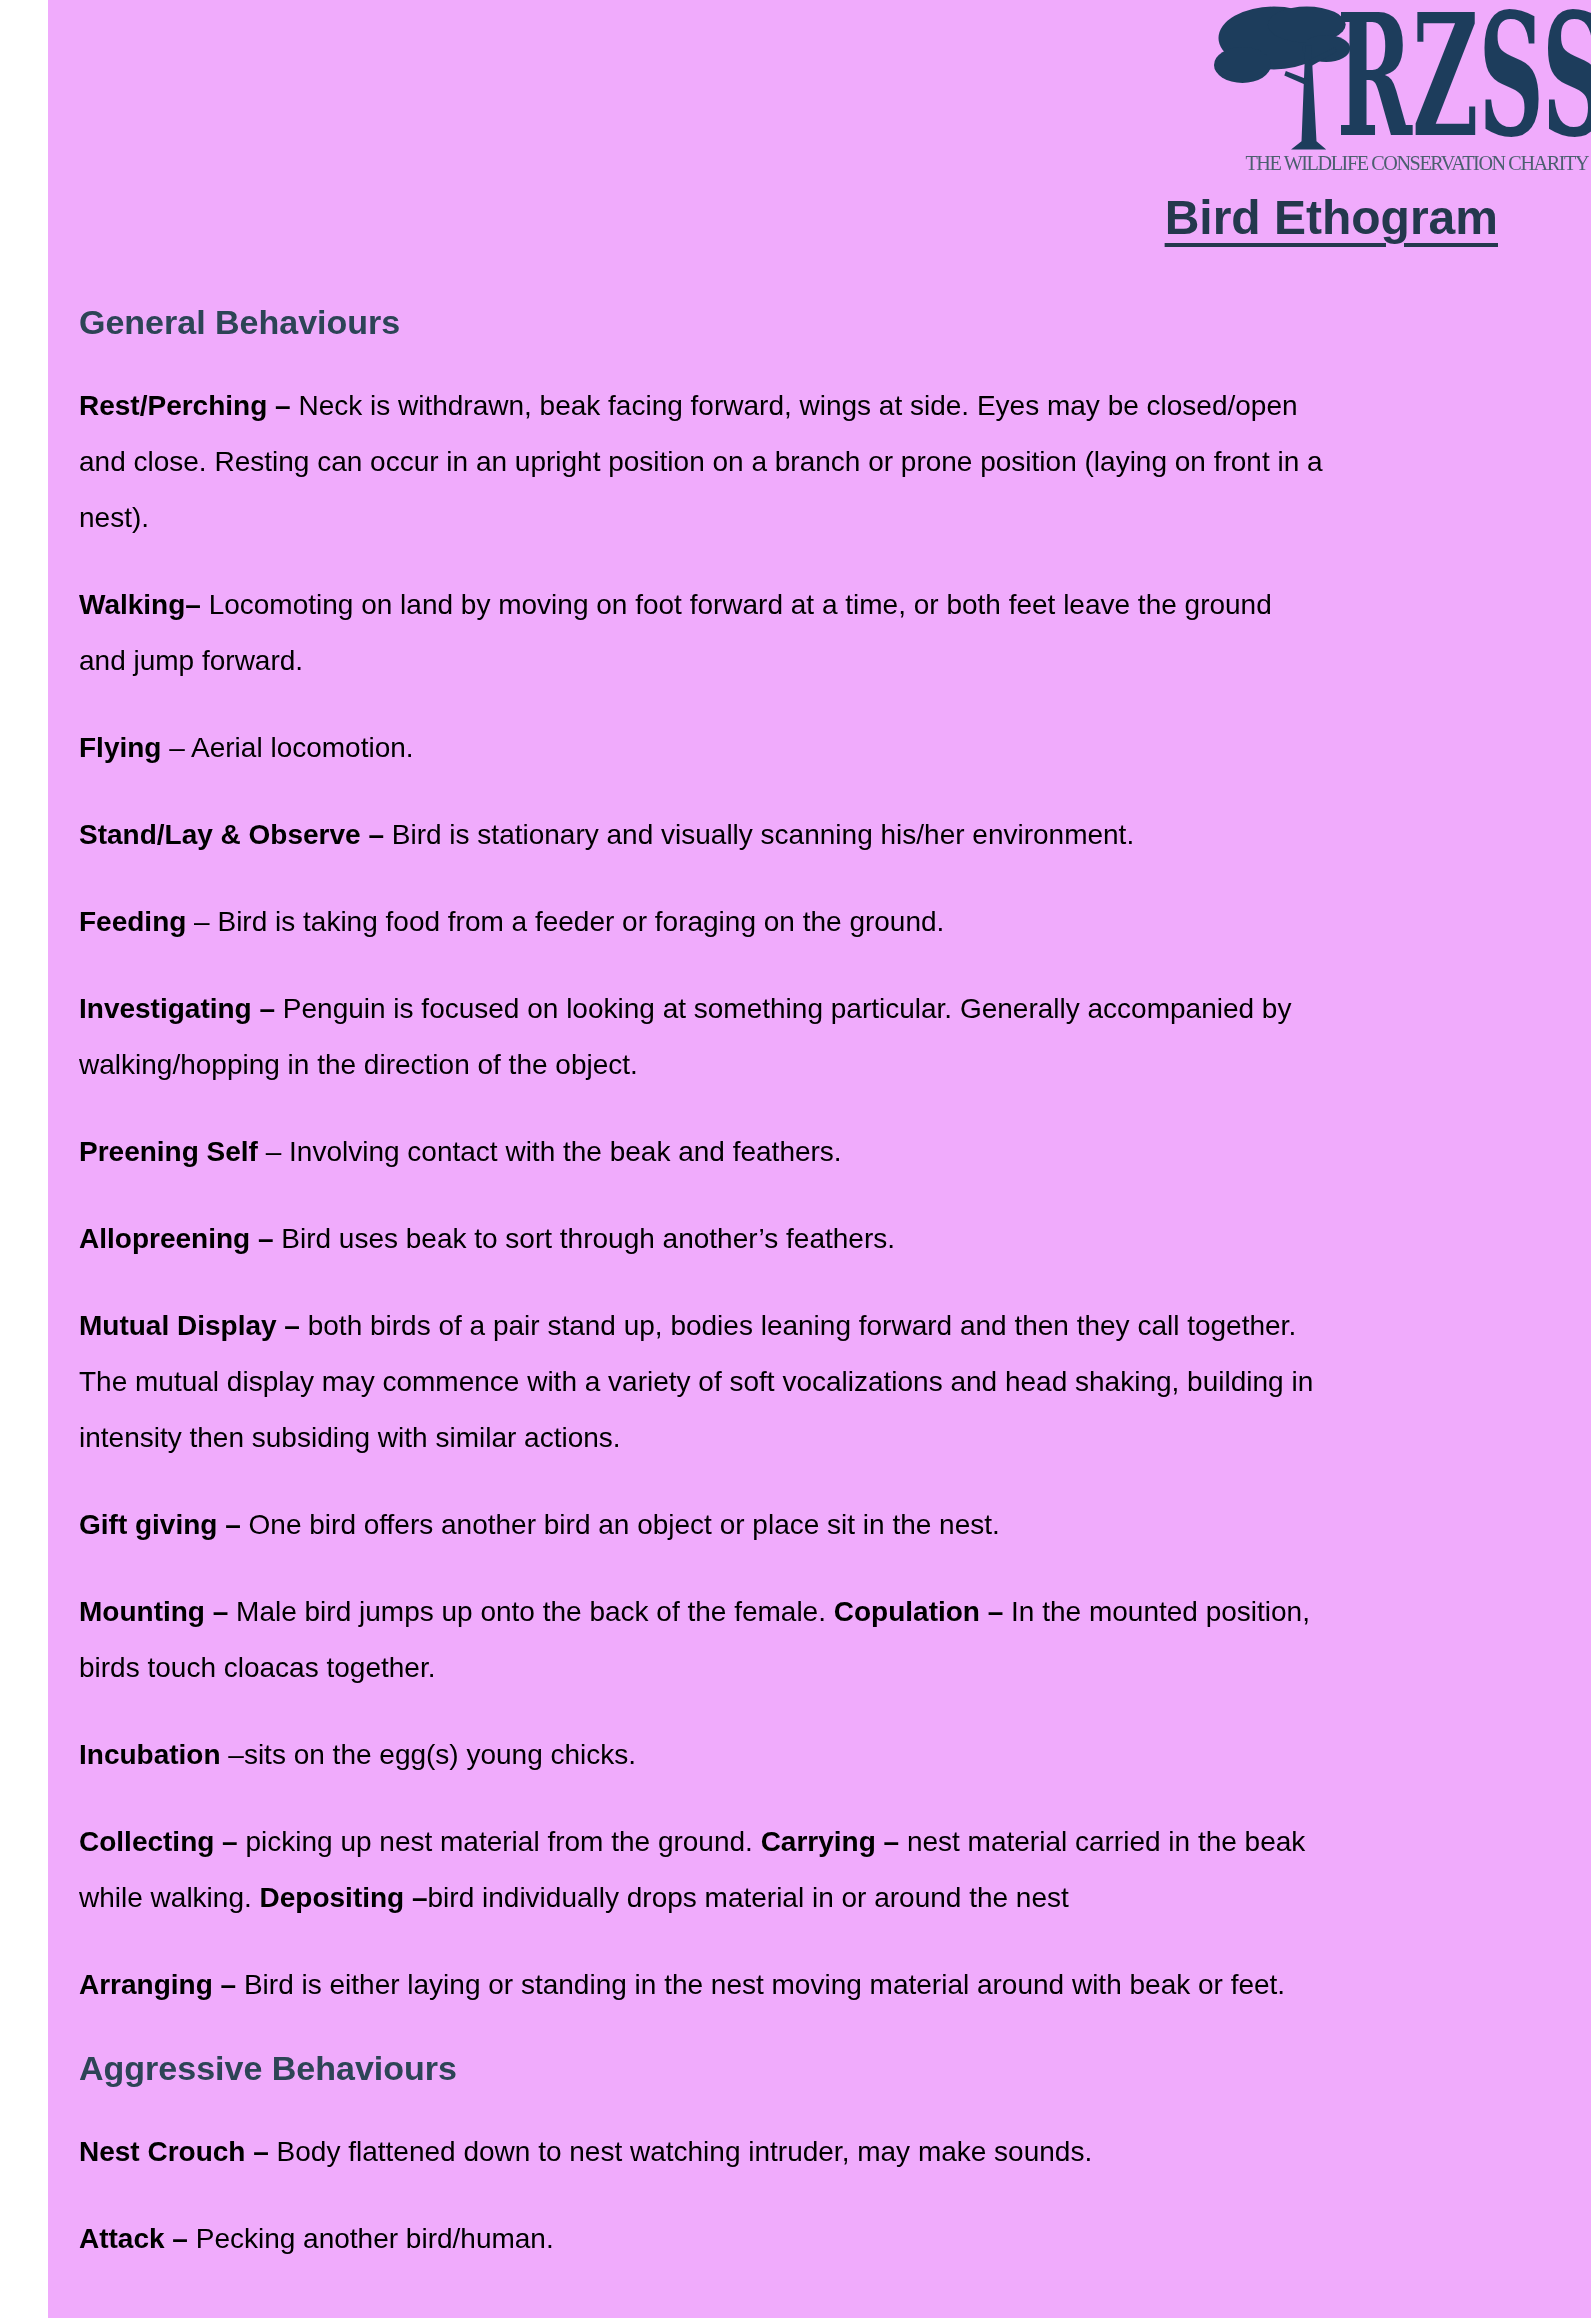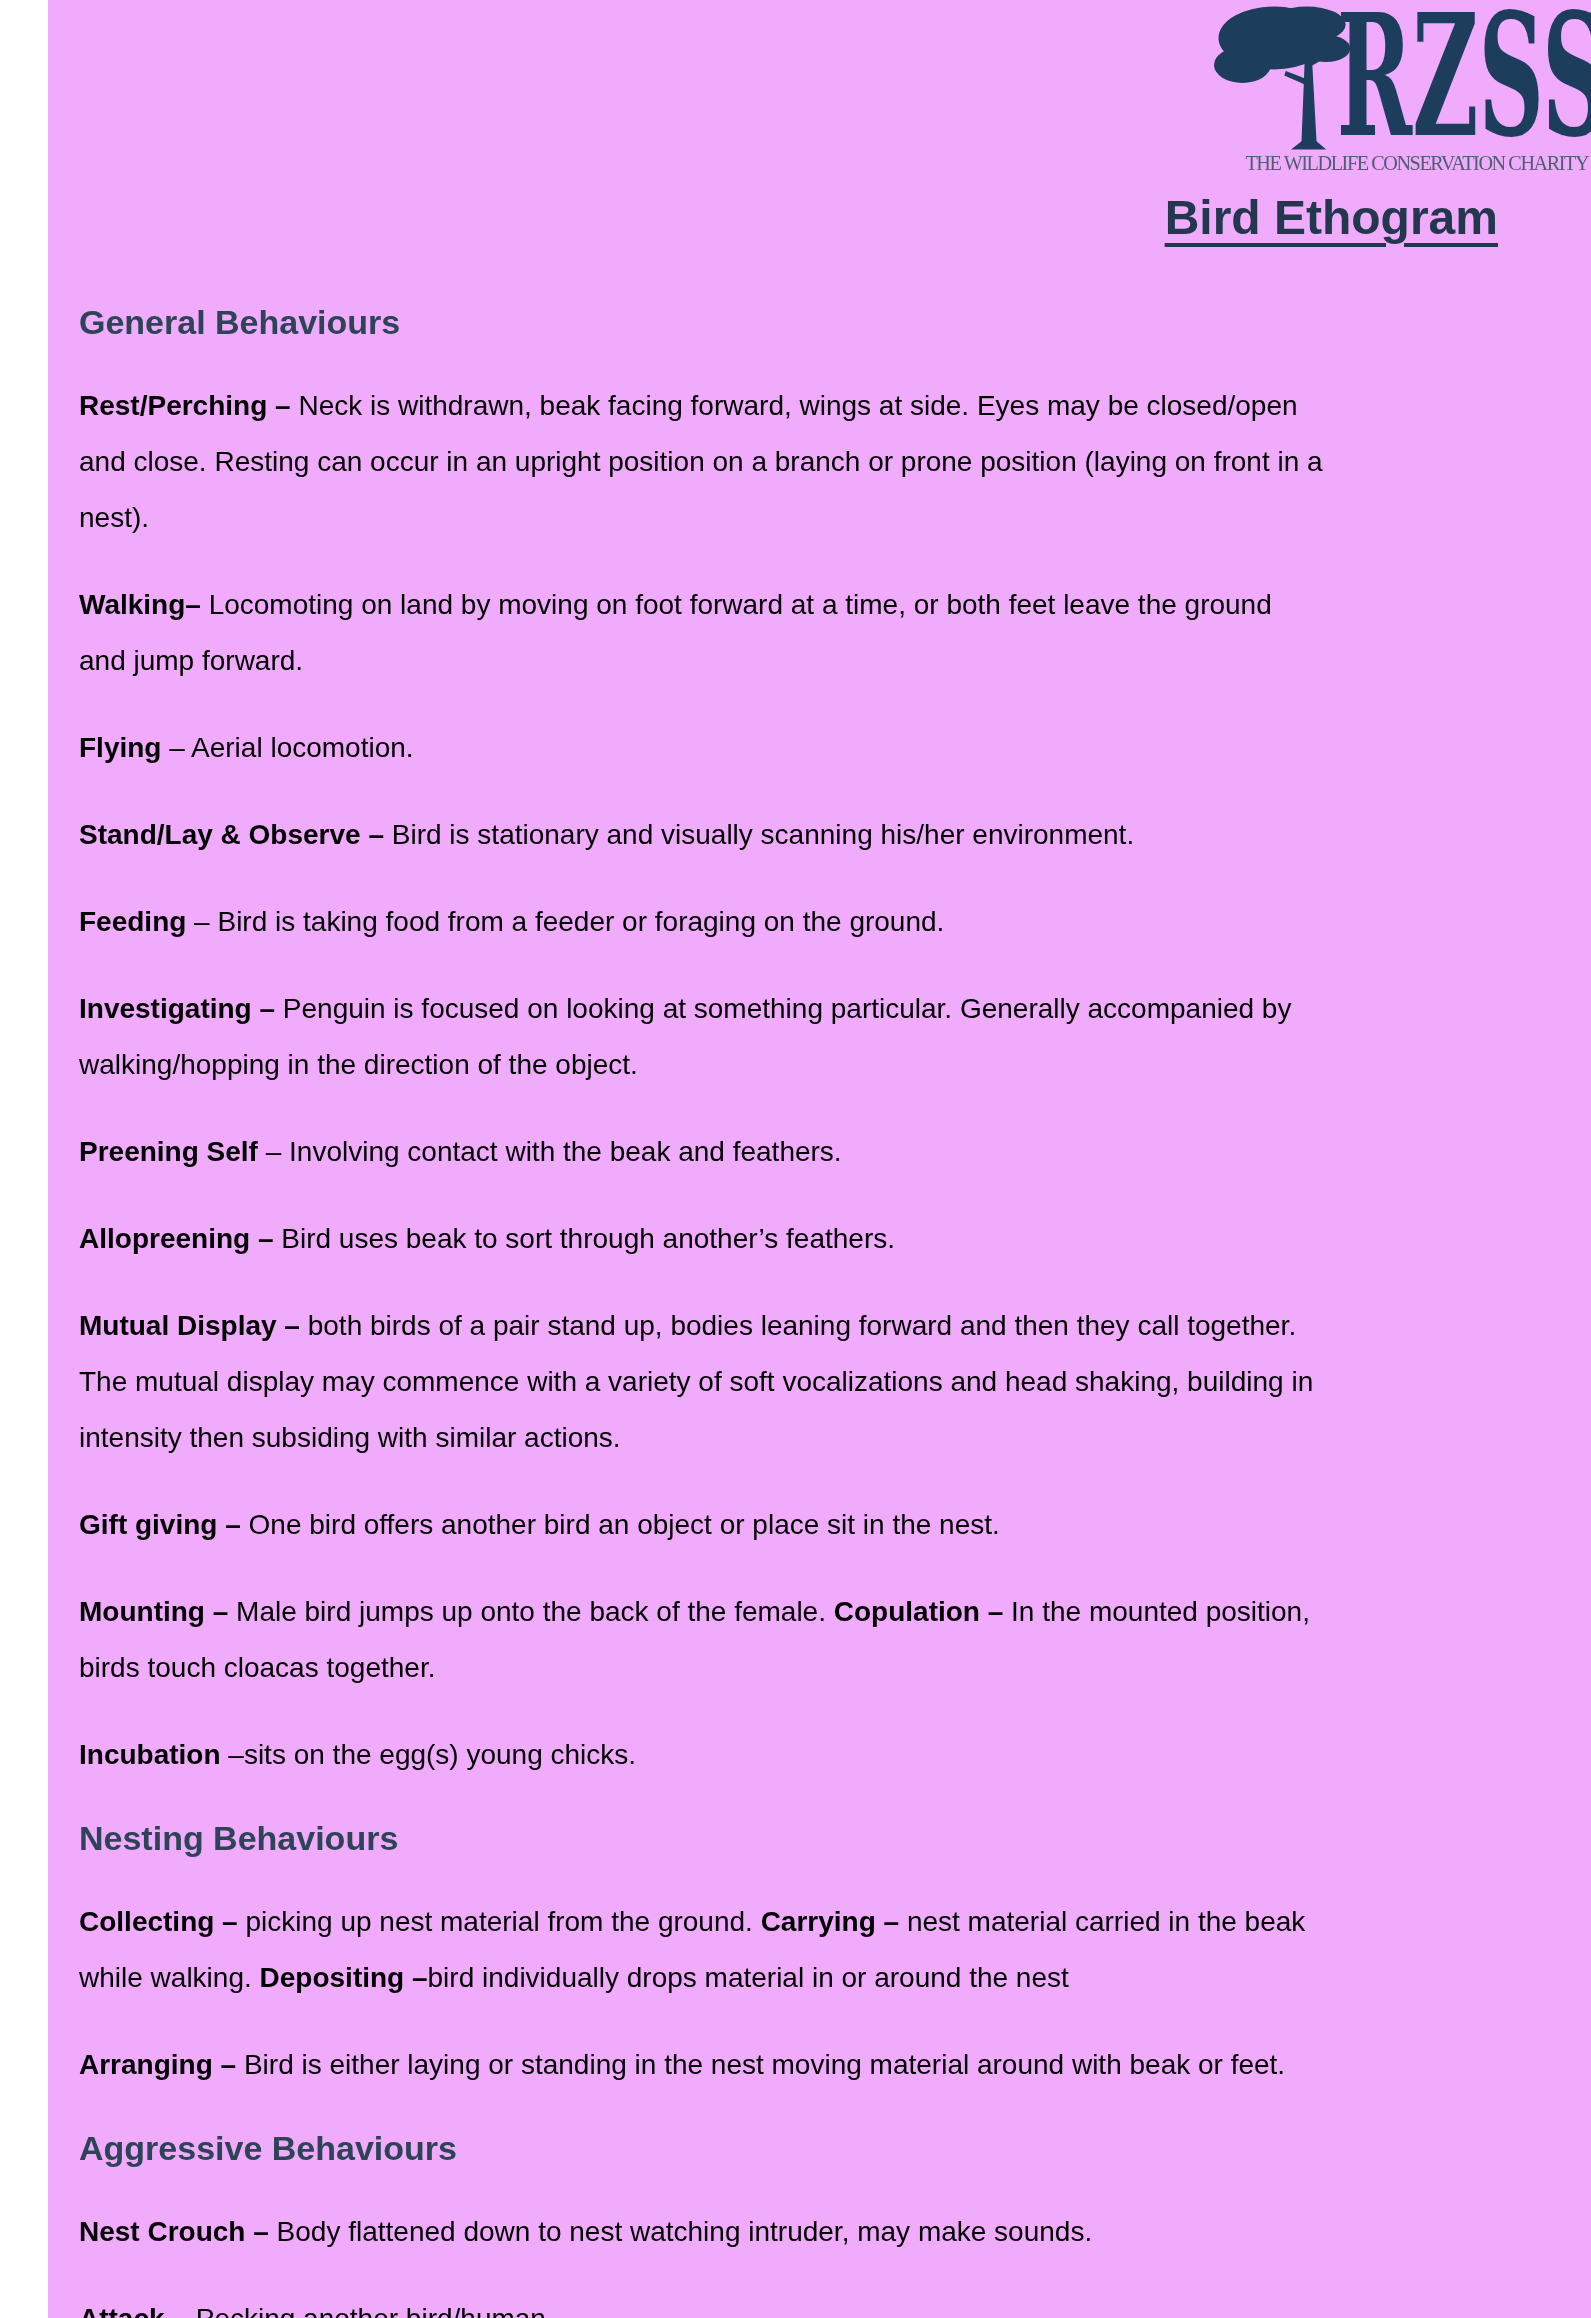--- a/index.html
+++ b/index.html
@@ -87,21 +87,20 @@
 walking/hopping in the direction of the object.</span></p>
       <p class="behaviour"><strong>Preening Self</strong><span> – Involving contact with the beak and feathers.</span></p>
       <p class="behaviour"><strong>Allopreening – </strong><span>Bird uses beak to sort through another’s feathers.</span></p>
       <p class="behaviour"><strong>Mutual Display – </strong><span>both birds of a pair stand up, bodies leaning forward and then they call together.
 The mutual display may commence with a variety of soft vocalizations and head shaking, building in
 intensity then subsiding with similar actions.</span></p>
       <p class="behaviour"><strong>Gift giving – </strong><span>One bird offers another bird an object or place sit in the nest.</span></p>
       <p class="behaviour"><strong>Mounting – </strong><span>Male bird jumps up onto the back of the female. </span><strong>Copulation – </strong><span>In the mounted position,
 birds touch cloacas together.</span></p>
       <p class="behaviour"><strong>Incubation </strong><span>–sits on the egg(s) young chicks.</span></p>
-      <h2 class="section-heading">Nesting Behaviours</h2>
       <p class="behaviour"><strong>Collecting – </strong><span>picking up nest material from the ground. </span><strong>Carrying – </strong><span>nest material carried in the beak
 while walking. </span><strong>Depositing –</strong><span>bird individually drops material in or around the nest</span></p>
       <p class="behaviour"><strong>Arranging – </strong><span>Bird is either laying or standing in the nest moving material around with beak or feet.</span></p>
       <h2 class="section-heading">Aggressive Behaviours</h2>
       <p class="behaviour"><strong>Nest Crouch – </strong><span>Body flattened down to nest watching intruder, may make sounds.</span></p>
       <p class="behaviour"><strong>Attack – </strong><span>Pecking another bird/human.</span></p>
     </main>
 
 </div>
 

